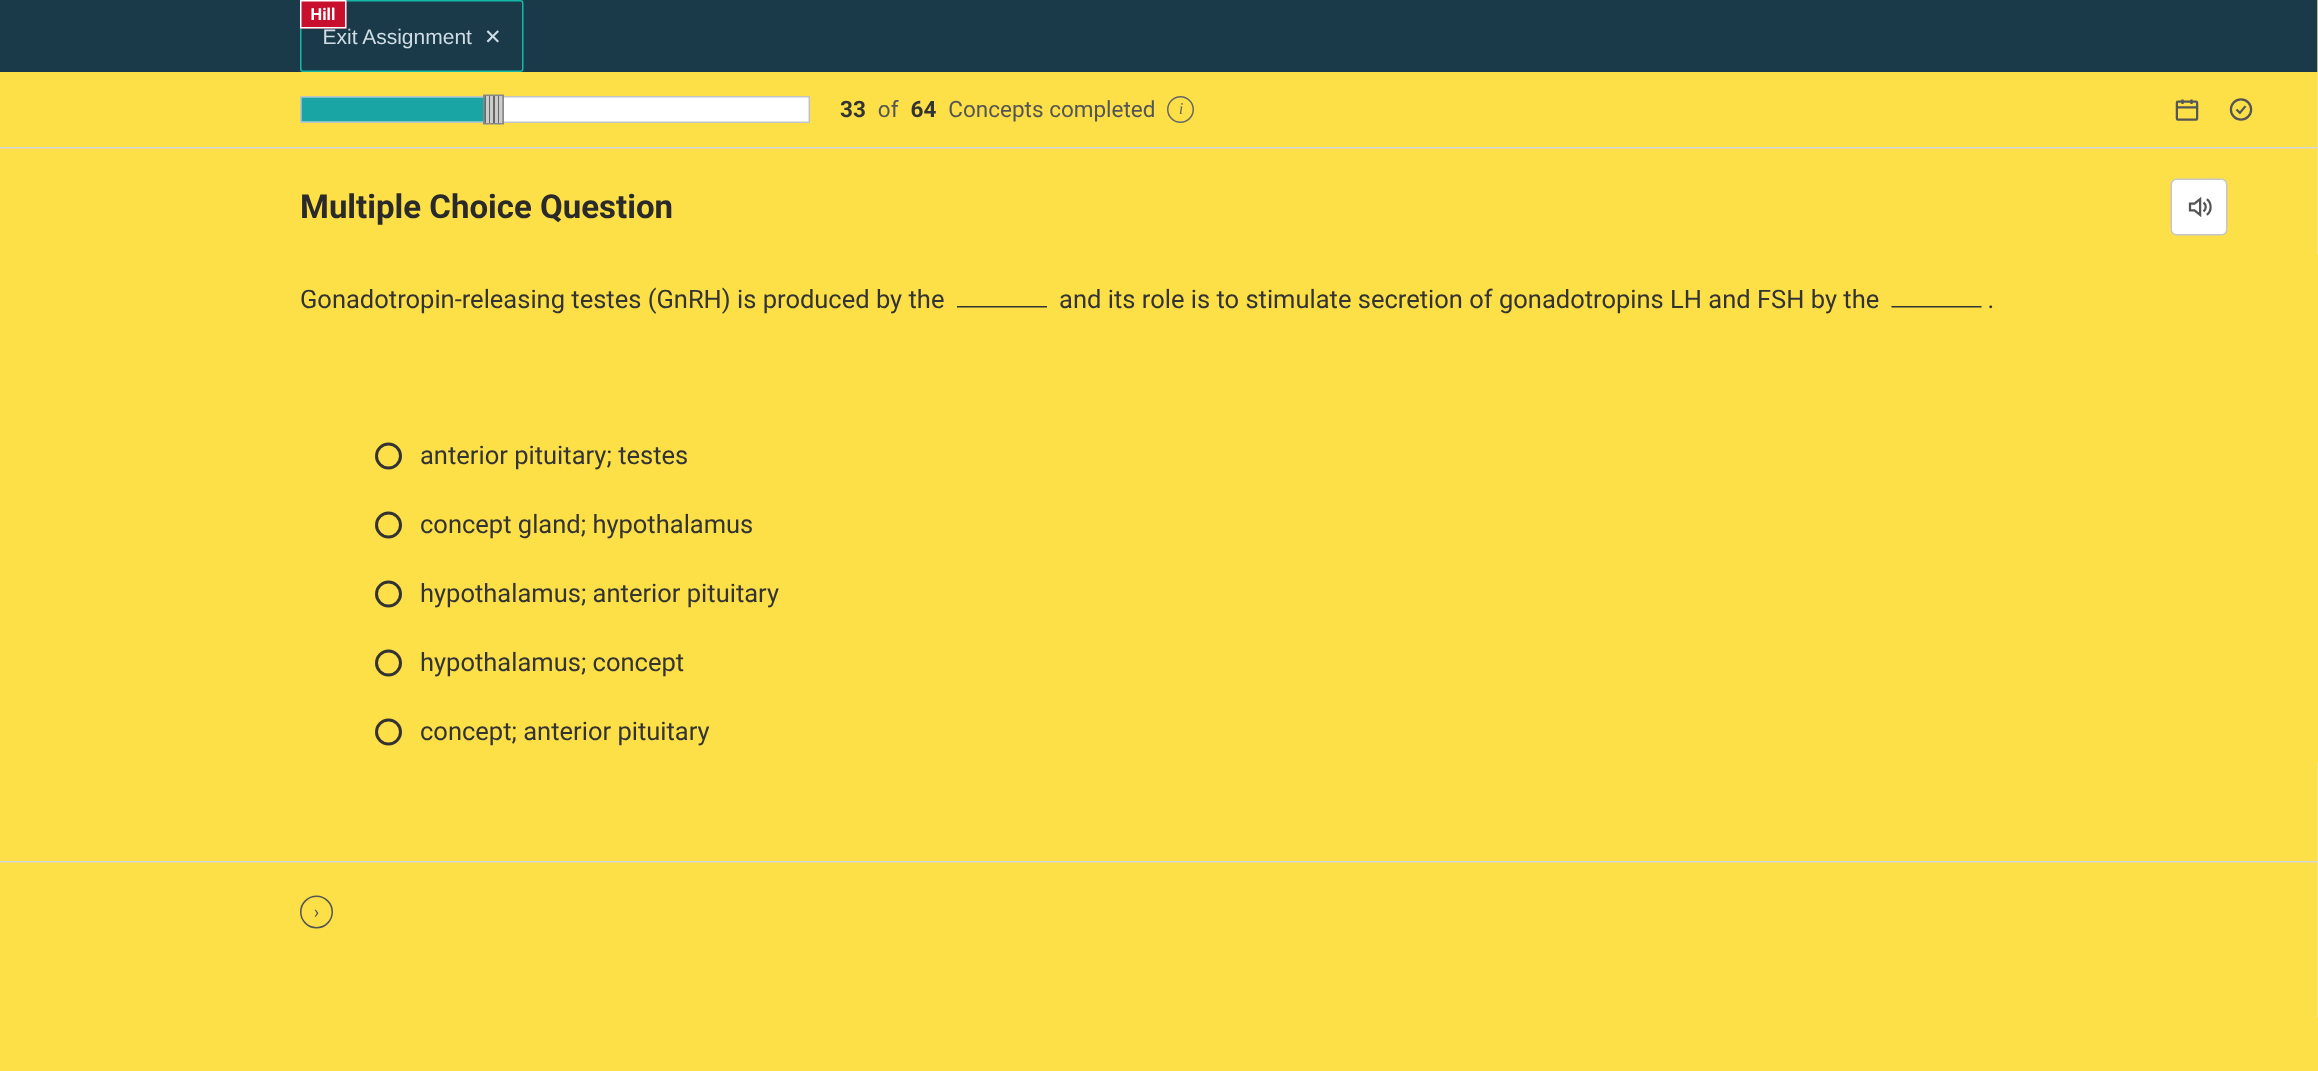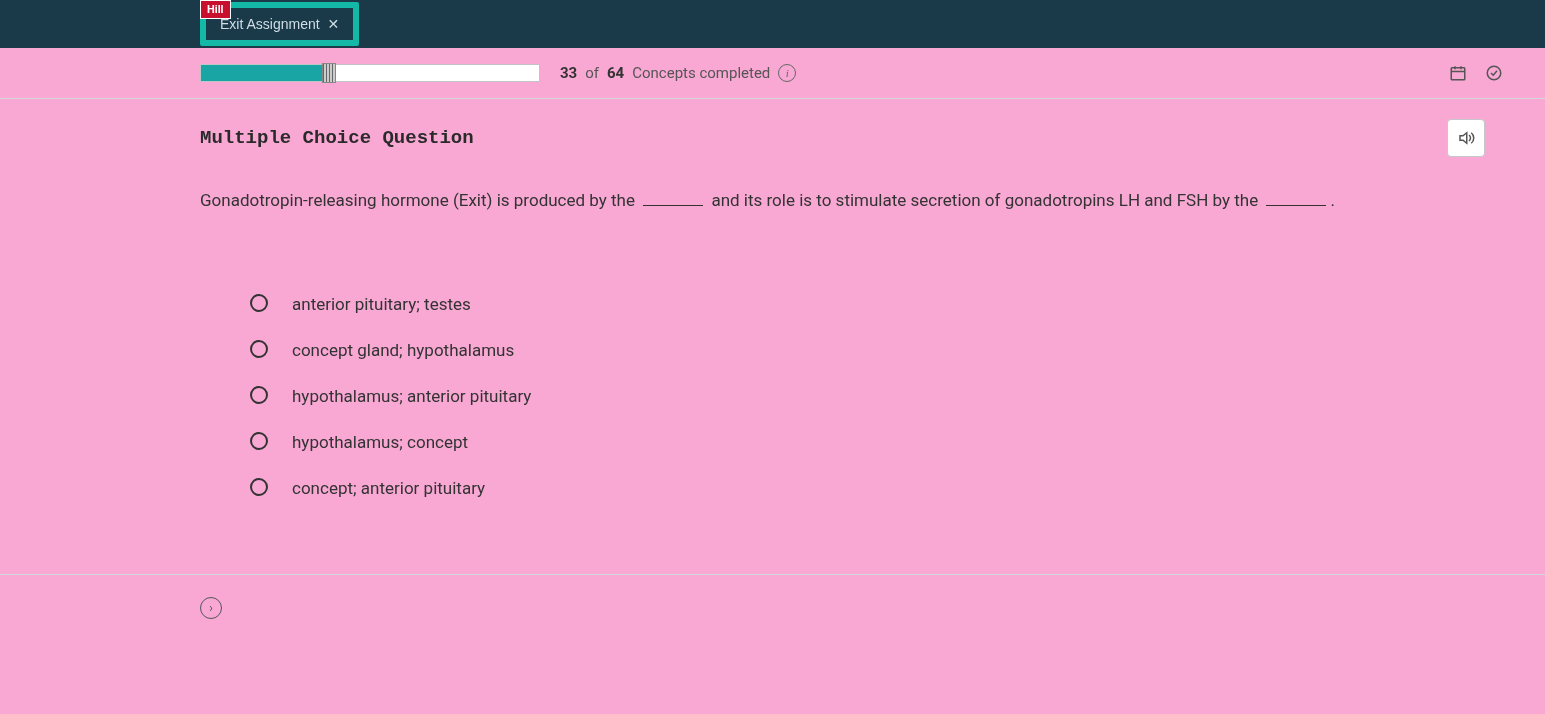--- a/index.html
+++ b/index.html
@@ -11,52 +11,51 @@
       font-family: -apple-system, BlinkMacSystemFont, "Segoe UI", Roboto, Helvetica, Arial, sans-serif;
       background: #e8e9ea;
       width: 1545px;
       height: 714px;
       overflow: hidden;
     }
     .top-bar {
       background: #1a3a4a;
       height: 48px;
       display: flex;
-      align-items: center;
       justify-content: space-between;
       padding: 0 40px 0 200px;
     }
     .logo-badge {
       background: #c8102e;
       color: white;
       font-size: 11px;
       font-weight: bold;
       padding: 2px 6px;
       border: 1px solid #fff;
       position: absolute;
       left: 200px;
       top: 0;
     }
     .exit-btn {
       background: transparent;
-      border: 6px solid #14b8a6;
+      border: 1px solid #14b8a6;
       color: #d0dde5;
       padding: 8px 14px;
       font-size: 14px;
       cursor: pointer;
       display: flex;
       align-items: center;
       gap: 8px;
       border-radius: 2px;
     }
     .exit-x {
       font-size: 14px;
     }
     .content-area {
-      background: #f9a8d4;
+      background: #fde047;
       margin: 0;
       padding: 0;
       min-height: calc(100% - 48px);
     }
     .progress-row {
       display: flex;
       align-items: center;
       padding: 14px 40px 14px 200px;
       gap: 20px;
       border-bottom: 1px solid #d5d8db;
@@ -131,24 +130,23 @@
     .question-section {
       padding: 20px 40px 20px 200px;
     }
     .question-header {
       display: flex;
       justify-content: space-between;
       align-items: center;
       margin-bottom: 30px;
     }
     .question-type {
-      font-size: 19px;
+      font-size: 22px;
       font-weight: 700;
       color: #2a2a2a;
-      font-family: Liberation Mono, monospace;
     }
     .audio-btn {
       width: 38px;
       height: 38px;
       border: 1px solid #c5c8cb;
       border-radius: 4px;
       background: #fff;
       display: flex;
       align-items: center;
       justify-content: center;
@@ -166,21 +164,22 @@
       display: inline-block;
       border-bottom: 1.5px solid #333;
       width: 60px;
       margin: 0 4px;
     }
     .options {
       padding-left: 50px;
     }
     .option-row {
       display: flex;
-      gap: 24px;
+      align-items: center;
+      gap: 12px;
       margin-bottom: 26px;
       cursor: pointer;
     }
     .radio-circle {
       width: 18px;
       height: 18px;
       border: 2px solid #333;
       border-radius: 50%;
       flex-shrink: 0;
     }
@@ -266,21 +265,21 @@
       <button class="audio-btn">
         <svg width="18" height="18" viewBox="0 0 24 24" fill="none" stroke="currentColor" stroke-width="2">
             <polygon points="4 9 8 9 13 5 13 19 8 15 4 15 4 9"></polygon>
             <path d="M16 8 a5 5 0 0 1 0 8"></path>
             <path d="M19 5 a9 9 0 0 1 0 14"></path>
           </svg>
       </button>
     </div>
 
     <div class="question-text">
-      <span>Gonadotropin-releasing hormone (Exit) is produced by the </span><span class="blank"></span><span> and its role is to stimulate secretion of gonadotropins LH and FSH by the </span><span class="blank"></span><span>.</span>
+      <span>Gonadotropin-releasing testes (GnRH) is produced by the </span><span class="blank"></span><span> and its role is to stimulate secretion of gonadotropins LH and FSH by the </span><span class="blank"></span><span>.</span>
     </div>
 
     <div class="options">
       <div class="option-row">
         <div class="radio-circle"></div>
         <div class="option-label">anterior pituitary; testes</div>
       </div>
       <div class="option-row">
         <div class="radio-circle"></div>
         <div class="option-label">concept gland; hypothalamus</div>

